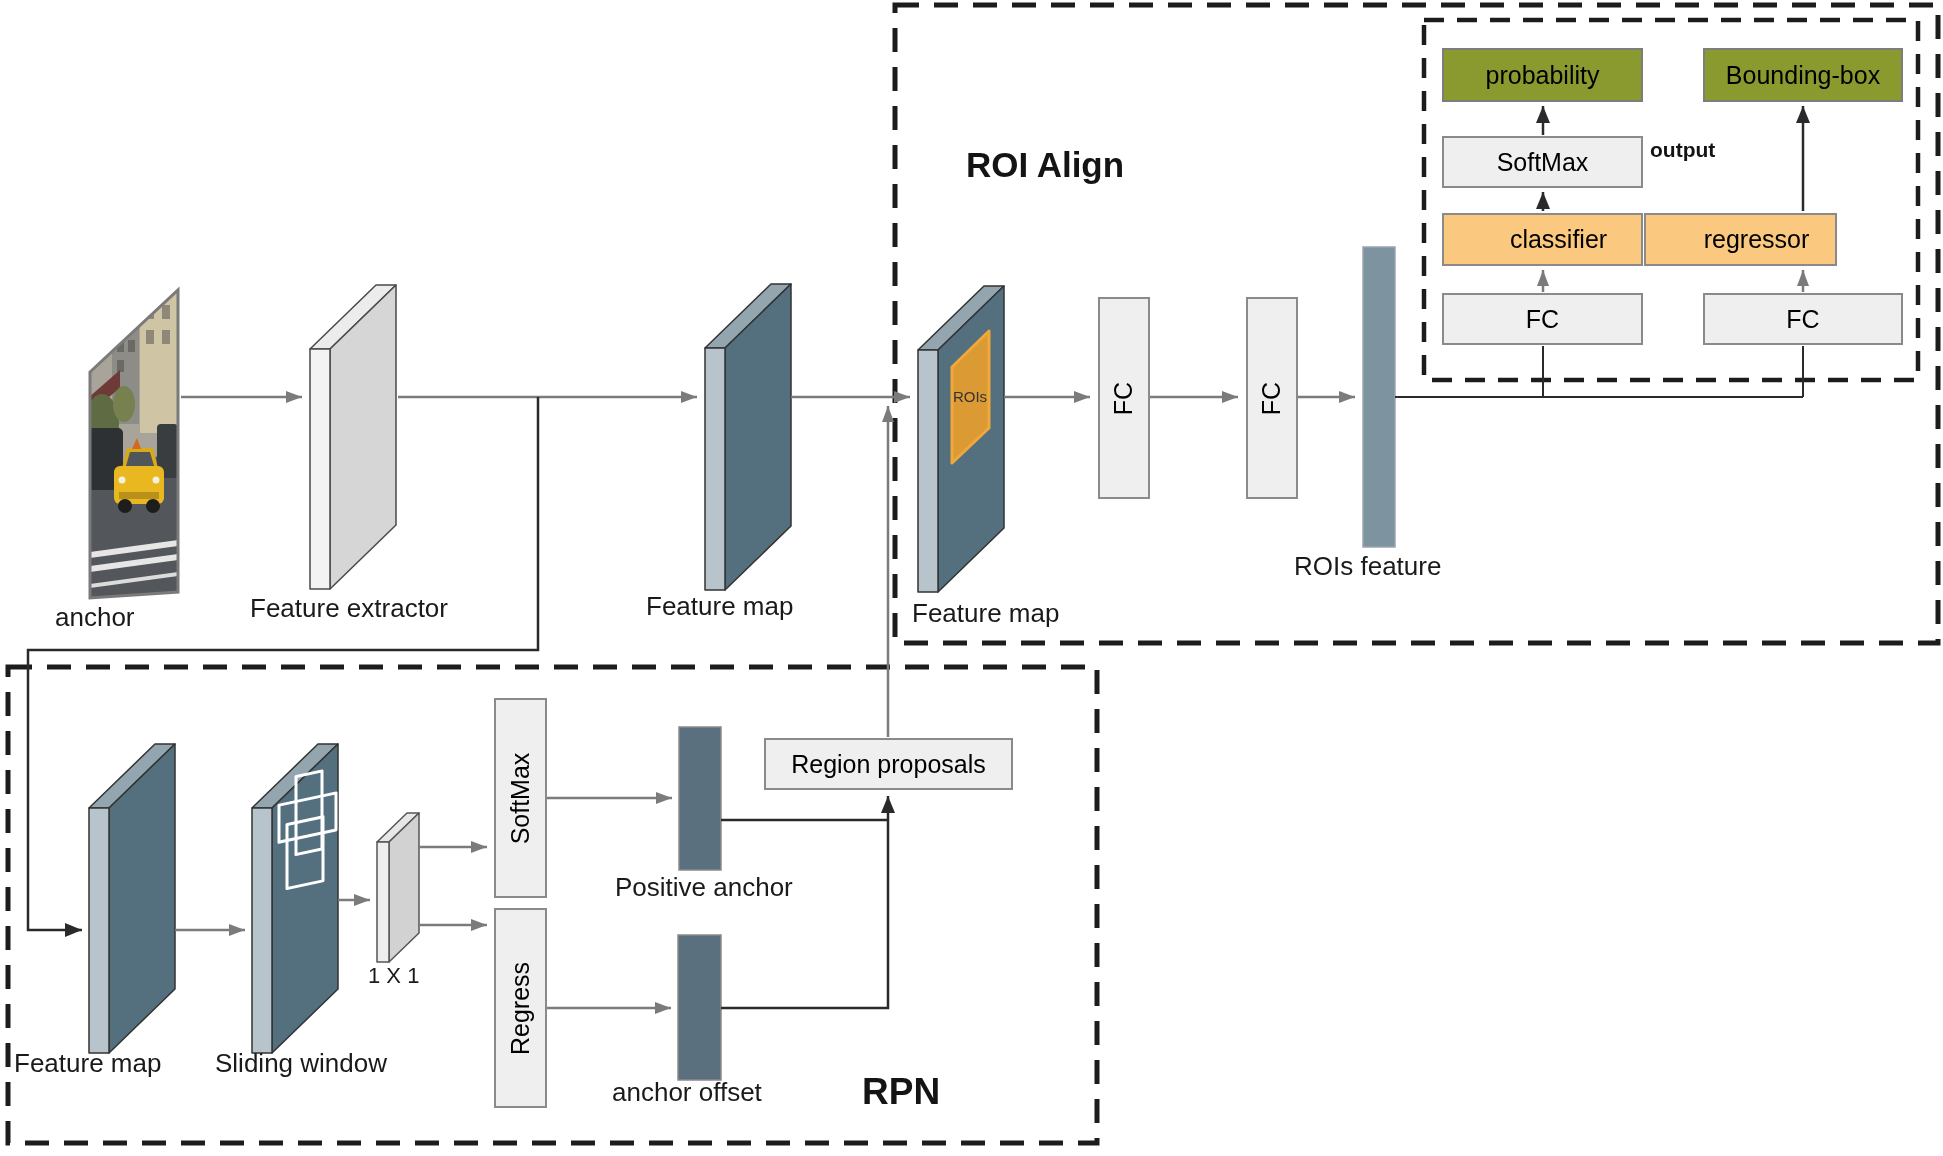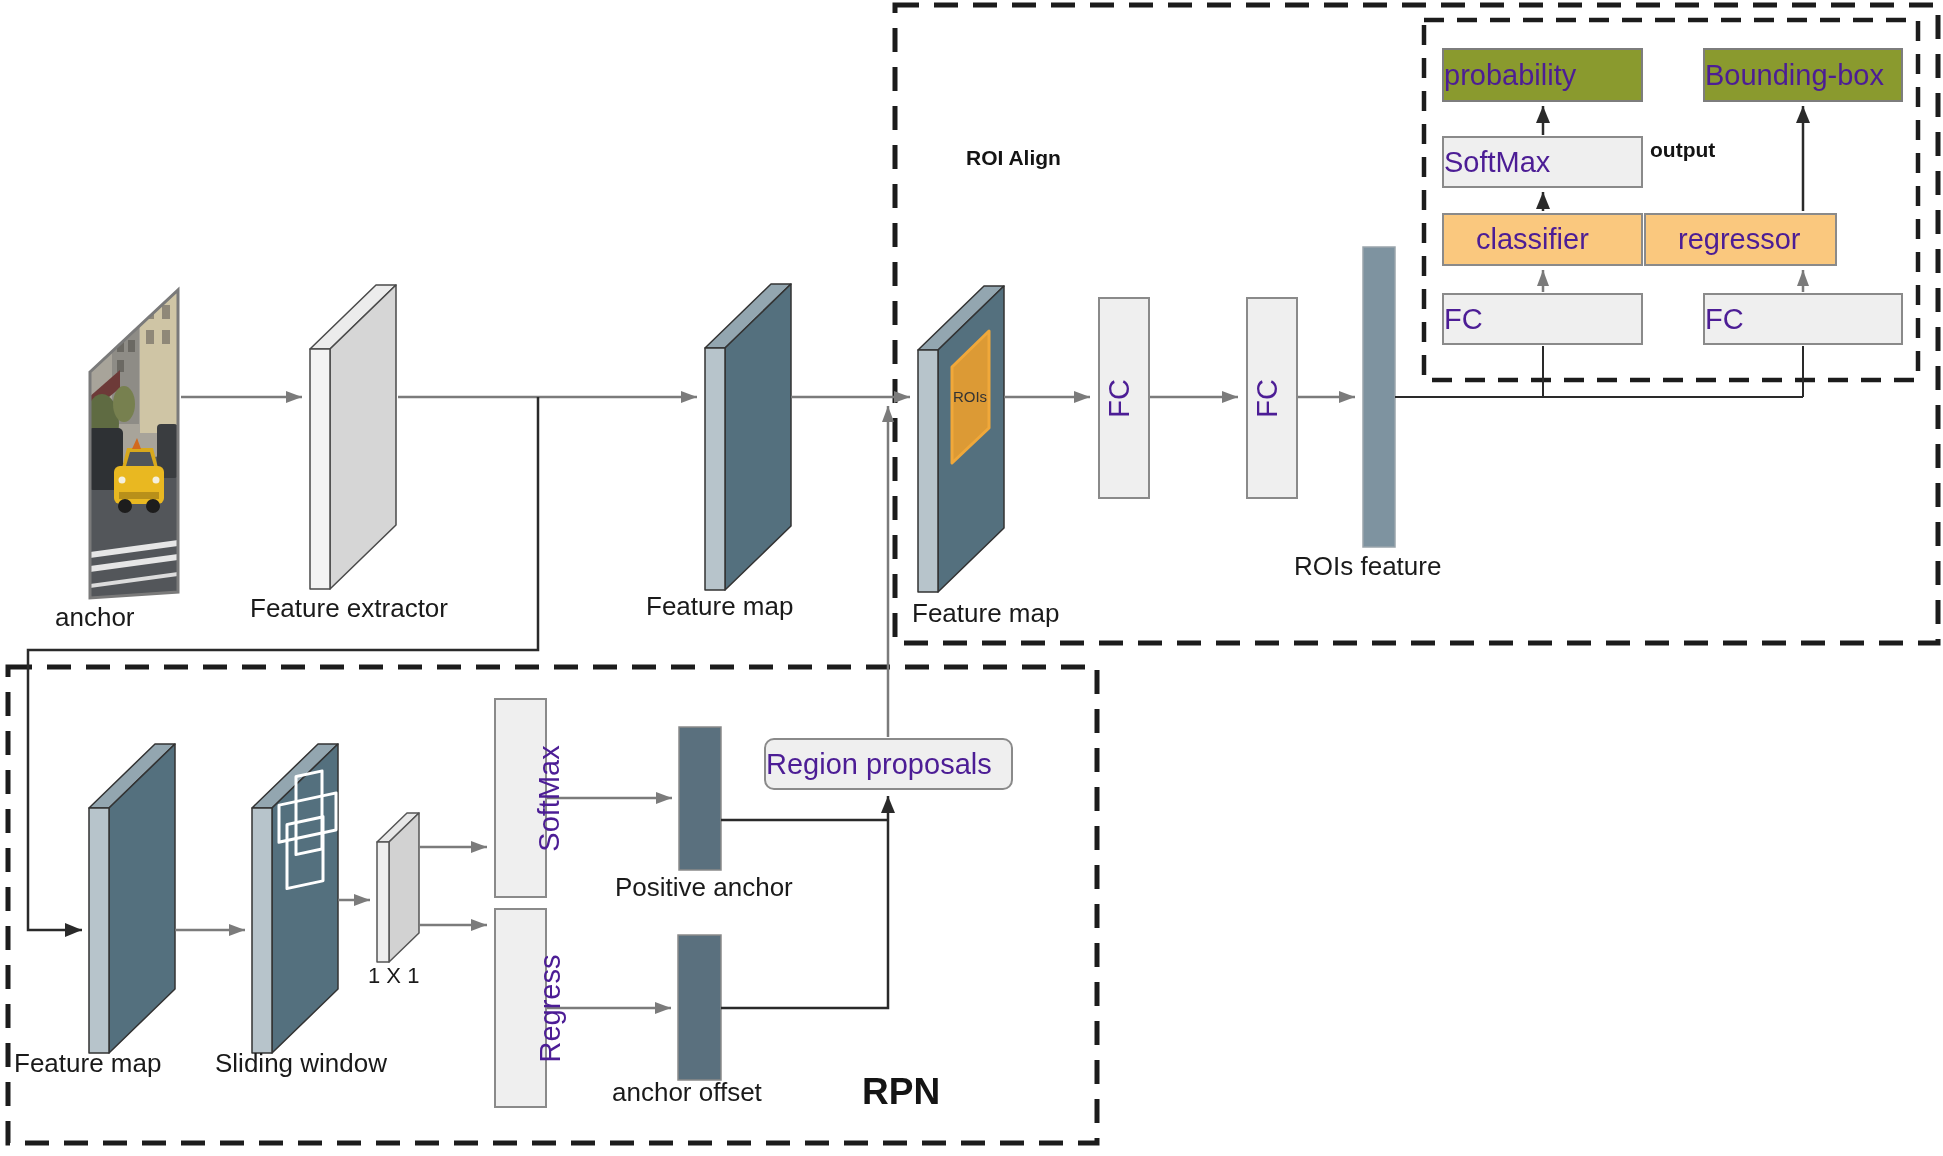--- a/index.html
+++ b/index.html
@@ -13,24 +13,24 @@
   }
   #wires{position:absolute;left:0;top:0;z-index:1;}
   .abs{position:absolute;box-sizing:border-box;}
   .lbl{
     position:absolute;z-index:3;
     font-size:26px;line-height:1.1;color:#1a1a1a;white-space:nowrap;
   }
   .title{font-weight:bold;color:#141414;}
   .node{
     position:absolute;z-index:2;
-    display:flex;align-items:center;
+    display:flex;align-items:center;justify-content:center;
     border:2px solid #8a8a8a;
-    font-size:29px;white-space:nowrap;
-    background:#efefef;color:#4c1d95;
+    font-size:25px;white-space:nowrap;
+    background:#efefef;color:#000000;
   }
   .node.green{background:var(--green);border-color:#7d7d7d;}
   .node.orange{background:var(--orange);border-color:#8a8a8a;padding-left:32px;}
   .node.vert span{transform:rotate(-90deg);display:block;}
 </style>
 </head>
 <body>
 
 <div id="canvas">
 
@@ -190,31 +190,31 @@
       <span>FC</span>
     </div>
 
   <div class="node vert abs" style="left:1098px;top:297px;width:52px;height:202px;">
       <span>FC</span>
     </div>
   <div class="node vert abs" style="left:1246px;top:297px;width:52px;height:202px;">
       <span>FC</span>
     </div>
 
-  <div class="node abs" style="left:764px;top:738px;width:249px;height:52px;border-radius:10px;">
+  <div class="node abs" style="left:764px;top:738px;width:249px;height:52px;">
       <span>Region proposals</span>
     </div>
   <div class="node vert abs" style="left:494px;top:698px;width:53px;height:200px;">
       <span>SoftMax</span>
     </div>
   <div class="node vert abs" style="left:494px;top:908px;width:53px;height:200px;">
       <span>Regress</span>
     </div>
 
-  <div class="lbl title" style="left:966px;top:146px;font-size:21px;">ROI Align</div>
+  <div class="lbl title" style="left:966px;top:146px;font-size:35px;">ROI Align</div>
   <div class="lbl title" style="left:1650px;top:138px;font-size:21px;">output</div>
   <div class="lbl title" style="left:862px;top:1072px;font-size:37px;">RPN</div>
 
   <div class="lbl" style="left:55px;top:603px;">anchor</div>
   <div class="lbl" style="left:250px;top:594px;">Feature extractor</div>
   <div class="lbl" style="left:646px;top:592px;">Feature map</div>
   <div class="lbl" style="left:912px;top:599px;">Feature map</div>
   <div class="lbl" style="left:1294px;top:552px;">ROIs feature</div>
   <div class="lbl" style="left:615px;top:873px;">Positive anchor</div>
   <div class="lbl" style="left:612px;top:1078px;">anchor offset</div>

